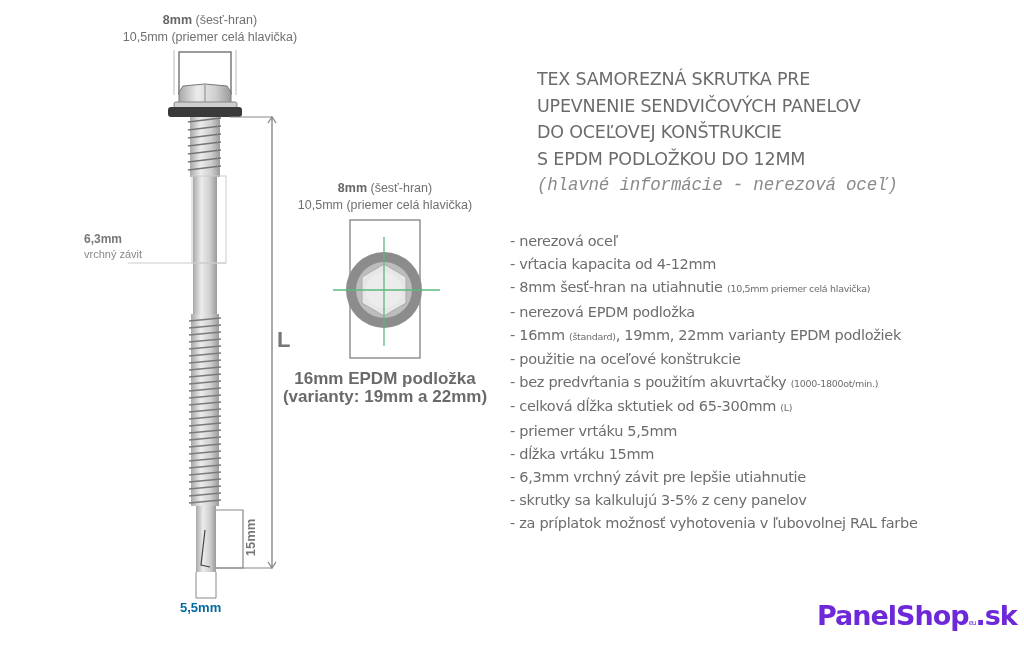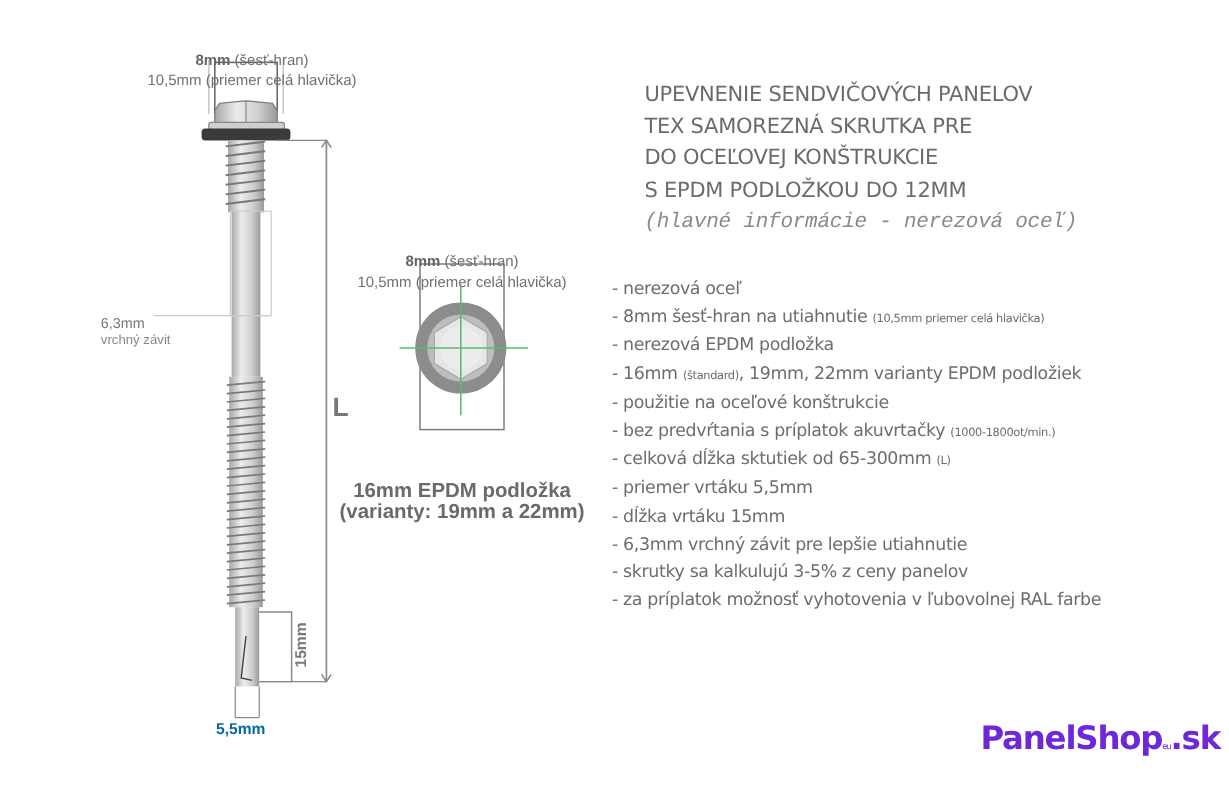--- a/index.html
+++ b/index.html
@@ -1,19 +1,19 @@
 <!DOCTYPE html>
 <html><head>
 <meta charset="utf-8">
 <style>
   html, body { margin:0; padding:0; }
   body { width:1024px; height:657px; background:#ffffff; position:relative; overflow:hidden;
          font-family:"DejaVu Sans", sans-serif; color:#6a6a6a; }
   .abs { position:absolute; }
-  .lbl { font-family:"Liberation Sans", sans-serif; color:#707070; text-align:center;margin-top:30px; }
+  .lbl { font-family:"Liberation Sans", sans-serif; color:#707070; text-align:center; }
   .lbl b { color:#666; }
   .cap1 { font-size:12.5px; line-height:17px; }
   .title { left:537px; top:66px; width:460px; font-family:"DejaVu Sans", sans-serif;
            font-size:17.5px; line-height:26.5px; color:#6b6b6b; letter-spacing:-0.2px; }
   .title .sub { font-style:italic; color:#8a8a8a;font-family:Liberation Mono, monospace; }
   .features { left:510px; top:230px; width:470px; font-family:"DejaVu Sans", sans-serif;
               font-size:14.5px; line-height:23.2px; color:#6d6d6d; letter-spacing:-0.3px; }
   .features .small { font-size:9.5px; }
   .logo { left:817px; top:600px; font-family:"DejaVu Sans", sans-serif; font-weight:bold;
           font-size:27px; color:#6d28d9; letter-spacing:-1px; }
@@ -112,55 +112,56 @@
   <line x1="333" y1="290" x2="440" y2="290" stroke="#5cb87a" stroke-width="1.3"></line>
   <line x1="384" y1="237" x2="384" y2="346" stroke="#5cb87a" stroke-width="1.3"></line>
 </svg>
 
 <div class="abs lbl cap1" style="left:80px;top:12px;width:260px;">
   <div><b>8mm</b> <span>(šesť-hran)</span></div>
   <div>10,5mm (priemer celá hlavička)</div>
 </div>
 
 <div class="abs lbl" style="left:84px;top:232px;width:110px;text-align:left;font-size:12px;line-height:15px;">
-  <div style="font-weight:normal;color:#777">6,3mm</div>
+  <div style="font-weight:bold;color:#777">6,3mm</div>
   <div style="font-size:11px;color:#888">vrchný závit</div>
 </div>
 
 <div class="abs" style="left:277px;top:327px;font-family:'Liberation Sans',sans-serif;font-weight:bold;font-size:22px;color:#777;">L</div>
 
 <div class="abs" style="left:232px;top:530px;transform:rotate(-90deg);font-family:'Liberation Sans',sans-serif;font-weight:bold;font-size:13px;color:#777;">15mm</div>
 
 <div class="abs" style="left:180px;top:600px;font-family:'Liberation Sans',sans-serif;font-weight:bold;font-size:13px;color:#0369a1;">5,5mm</div>
 
 <div class="abs lbl cap1" style="left:255px;top:180px;width:260px;">
   <div><b>8mm</b> <span>(šesť-hran)</span></div>
   <div>10,5mm (priemer celá hlavička)</div>
 </div>
 
 <div class="abs lbl" style="left:265px;top:370px;width:240px;font-weight:bold;font-size:17px;line-height:18px;color:#6a6a6a;">
   <div>16mm EPDM podložka</div>
   <div>(varianty: 19mm a 22mm)</div>
 </div>
 
 <div class="abs title">
+  <div>TEX SAMOREZNÁ SKRUTKA PRE</div>
   <div>UPEVNENIE SENDVIČOVÝCH PANELOV</div>
-  <div>TEX SAMOREZNÁ SKRUTKA PRE</div>
   <div>DO OCEĽOVEJ KONŠTRUKCIE</div>
   <div>S EPDM PODLOŽKOU DO 12MM</div>
   <div class="sub">(hlavné informácie - nerezová oceľ)</div>
 </div>
 
 <div class="abs features" id="features">
     <div><span>- nerezová oceľ</span></div>
+    <div><span>- vŕtacia kapacita od 4-12mm</span></div>
     <div><span>- 8mm šesť-hran na utiahnutie </span><span class="small">(10,5mm priemer celá hlavička)</span></div>
     <div><span>- nerezová EPDM podložka</span></div>
     <div><span>- 16mm </span><span class="small">(štandard)</span><span>, 19mm, 22mm varianty EPDM podložiek</span></div>
     <div><span>- použitie na oceľové konštrukcie</span></div>
-    <div><span>- bez predvŕtania s príplatok akuvrtačky </span><span class="small">(1000-1800ot/min.)</span></div>
+    <div><span>- bez predvŕtania s použitím akuvrtačky </span><span class="small">(1000-1800ot/min.)</span></div>
     <div><span>- celková dĺžka sktutiek od 65-300mm </span><span class="small">(L)</span></div>
     <div><span>- priemer vrtáku 5,5mm</span></div>
     <div><span>- dĺžka vrtáku 15mm</span></div>
     <div><span>- 6,3mm vrchný závit pre lepšie utiahnutie</span></div>
     <div><span>- skrutky sa kalkulujú 3-5% z ceny panelov</span></div>
     <div><span>- za príplatok možnosť vyhotovenia v ľubovolnej RAL farbe</span></div>
   </div>
 
 <div class="abs logo">
   <span>PanelShop</span><span class="tiny">eu</span><span>.sk</span>

